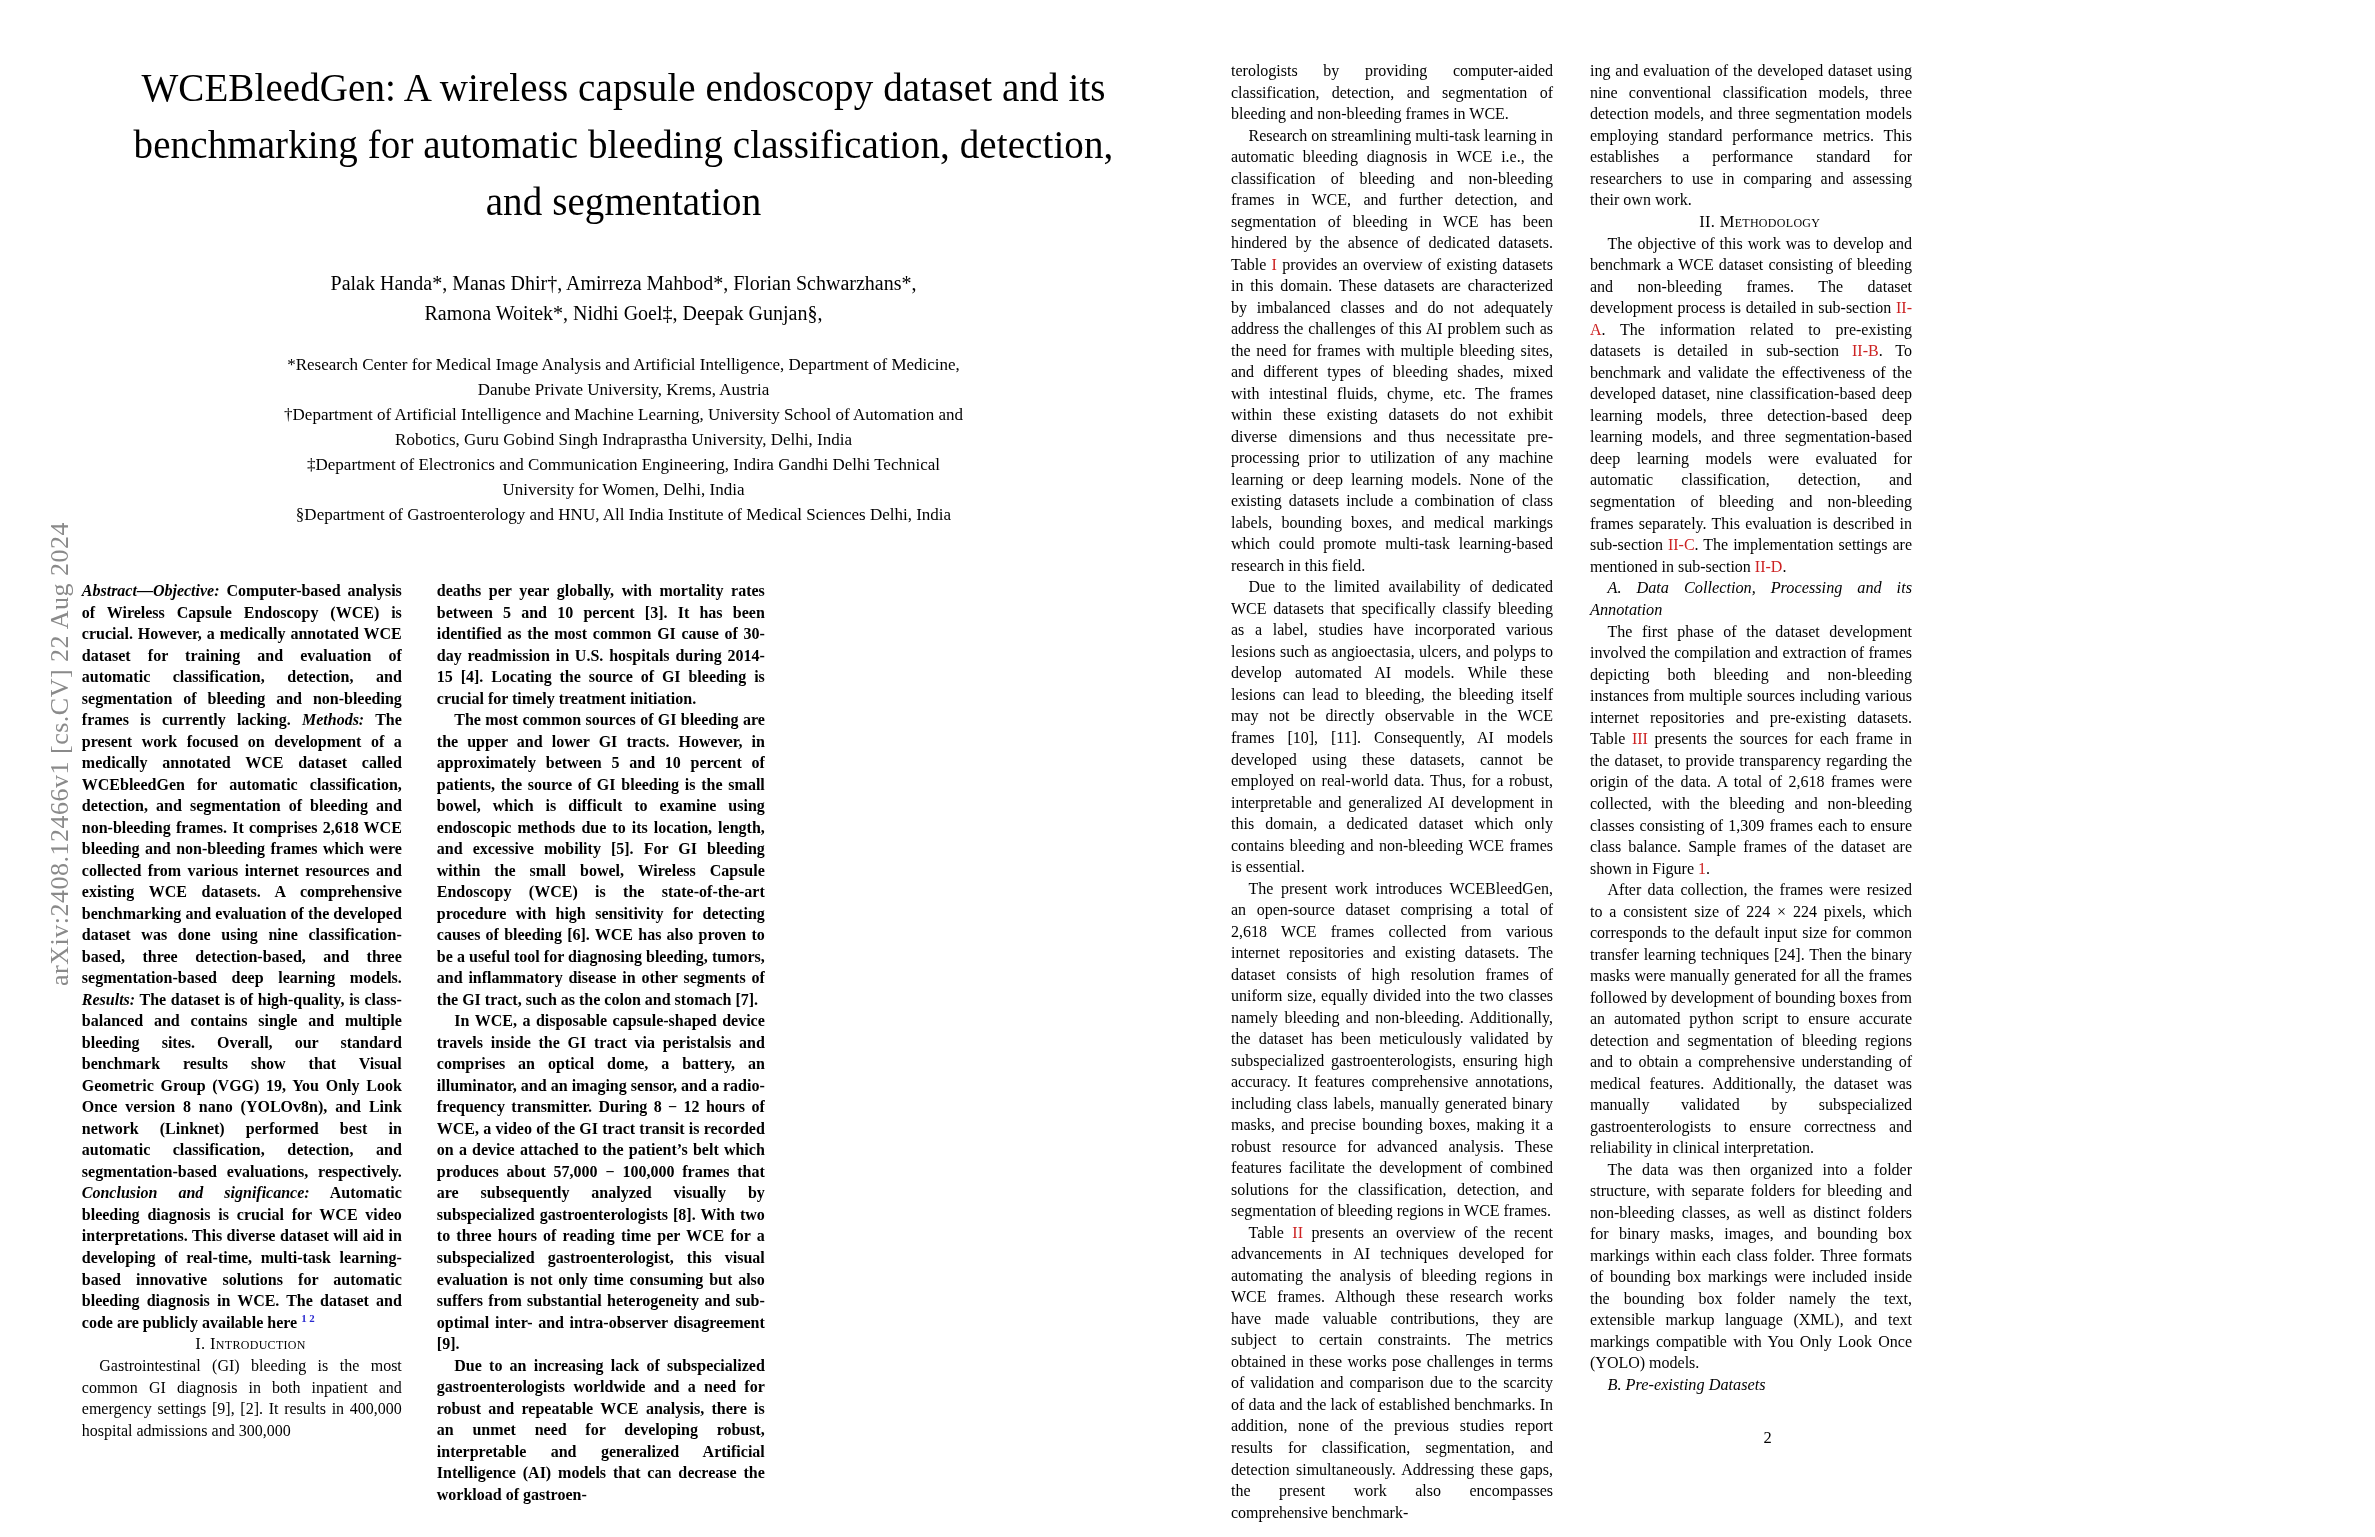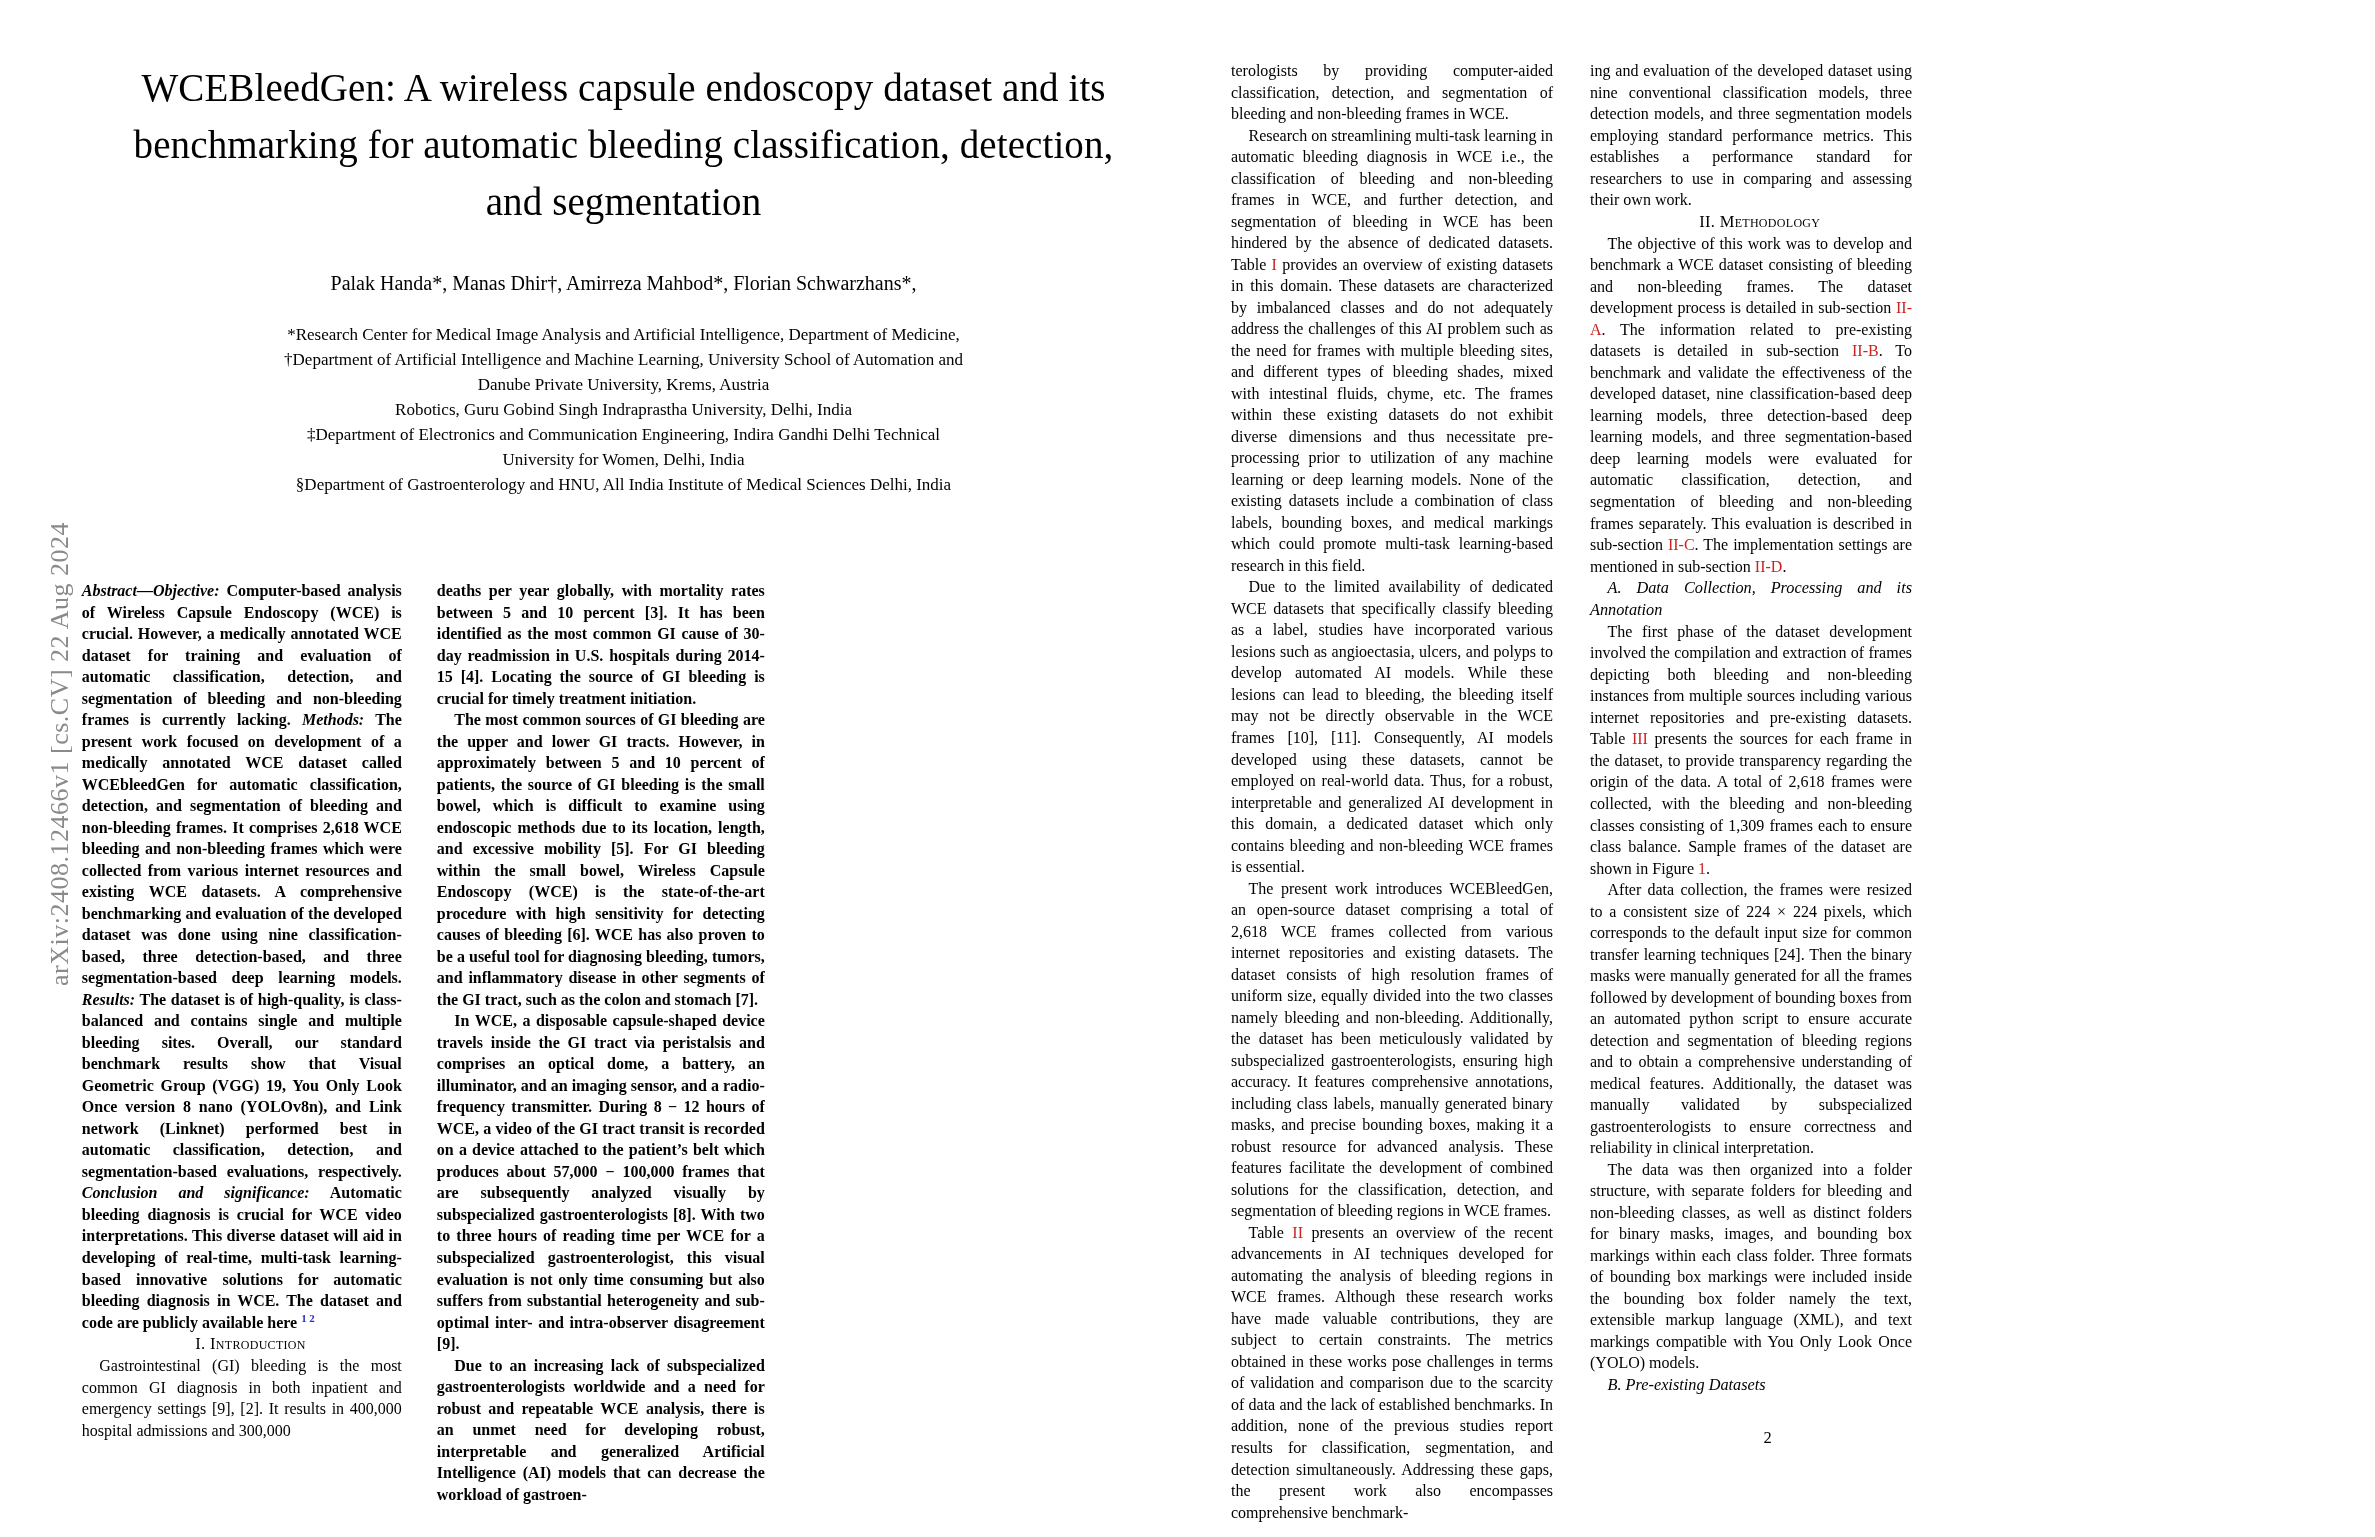--- a/index.html
+++ b/index.html
@@ -163,26 +163,27 @@
 <div id="arxiv-stamp">arXiv:2408.12466v1  [cs.CV]  22 Aug 2024</div>
 
 <div id="page">
 
   <div id="page-left">
 
     <h1 class="title">WCEBleedGen: A wireless capsule endoscopy dataset and its benchmarking for automatic bleeding classification, detection, and segmentation</h1>
 
     <div class="authors">
       <div>Palak Handa*, Manas Dhir†, Amirreza Mahbod*, Florian Schwarzhans*,</div>
+      <div>Ramona Woitek*, Nidhi Goel‡, Deepak Gunjan§,</div>
     </div>
 
     <div class="affil">
       <div>*Research Center for Medical Image Analysis and Artificial Intelligence, Department of Medicine,</div>
+      <div>Danube Private University, Krems, Austria</div>
       <div>†Department of Artificial Intelligence and Machine Learning, University School of Automation and</div>
-      <div>Danube Private University, Krems, Austria</div>
       <div>Robotics, Guru Gobind Singh Indraprastha University, Delhi, India</div>
       <div>‡Department of Electronics and Communication Engineering, Indira Gandhi Delhi Technical</div>
       <div>University for Women, Delhi, India</div>
       <div>§Department of Gastroenterology and HNU, All India Institute of Medical Sciences Delhi, India</div>
     </div>
 
     <div class="cols2">
 
       <div class="col colA">
 

